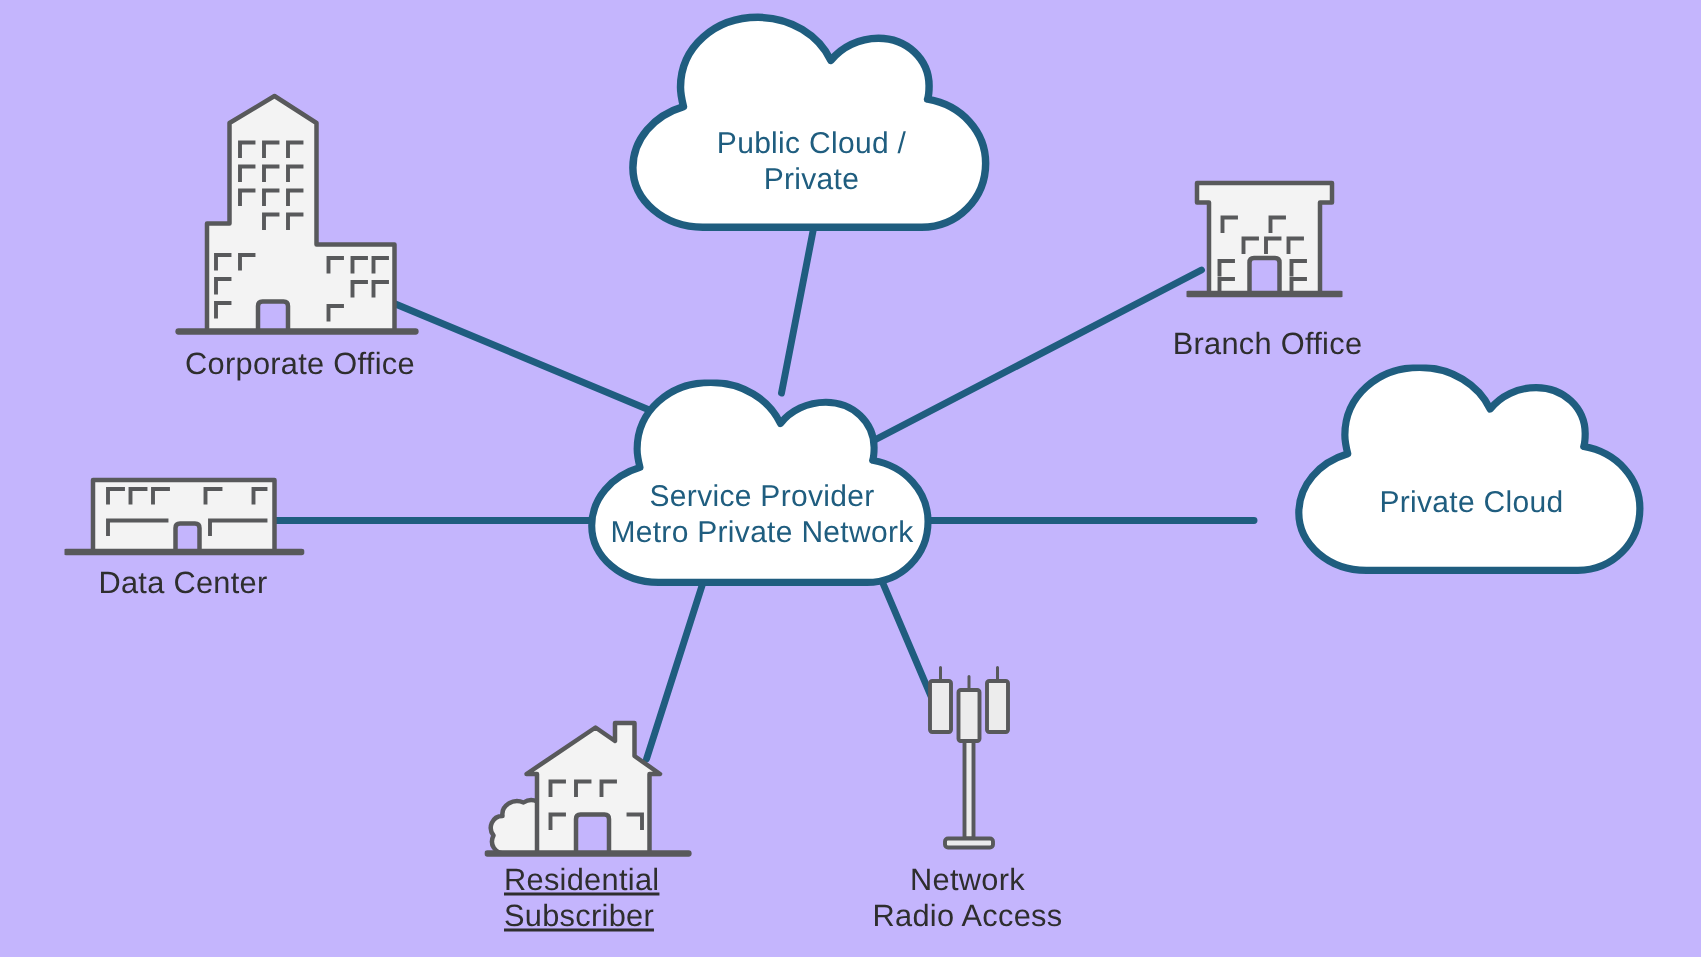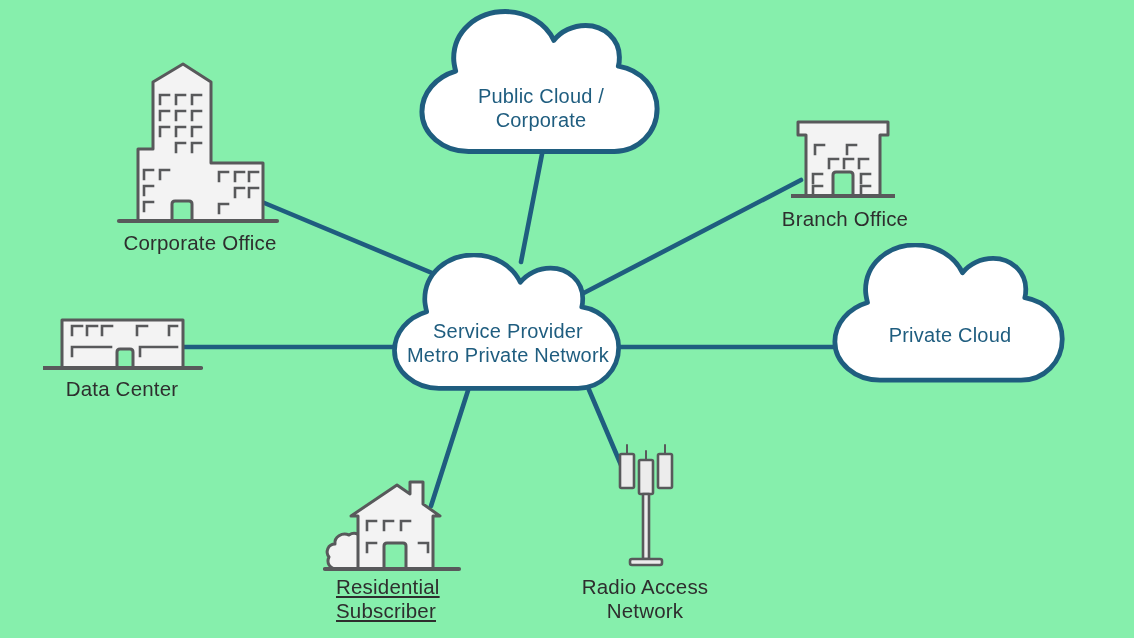--- a/index.html
+++ b/index.html
@@ -1,17 +1,17 @@
 <!DOCTYPE html>
 <html><head>
 <meta charset="utf-8">
 <style>
   html,body{margin:0;padding:0;background:#ffffff;}
   #stage{
-    position:relative;width:1134px;height:638px;background:#86efac;overflow:hidden;
+    position:relative;width:1134px;height:638px;background:#c4b5fd;overflow:hidden;
     font-family:"Liberation Sans", sans-serif;
   }
   #stage svg{display:block;}
   .abs{position:absolute;}
   
   #wires{position:absolute;left:0;top:0;}
   .wire{stroke:#1f5d7f;stroke-width:4.6;stroke-linecap:round;fill:none;}
   
   .cloud-path{fill:#ffffff;stroke:#1f5d7f;stroke-width:5;stroke-linejoin:round;}
   .cloud-label{
@@ -44,40 +44,40 @@
     <line class="wire" x1="472" y1="378" x2="431" y2="506"></line>
     <line class="wire" x1="584" y1="378" x2="624" y2="472"></line>
   </svg>
 
   <div class="abs" style="left:412px;top:8px;width:258px;height:150px;">
     <svg width="258" height="150" viewBox="0 0 260 148">
       <path class="cloud-path" d="M57,143 C31,143 10,125 10,103 C10,84 24,68 44,62 C43,58 42,53 42,49 C42,22 65,2 94,2 C116,2 135,14 143,31 C150,22 162,16 175,16 C194,16 209,30 209,48 C209,51 209,54 208,57 C231,61 247,79 247,100 C247,124 228,143 204,143 Z"></path>
     </svg>
     <div class="cloud-label" style="left:0;top:76px;width:258px;">
       <div>Public Cloud /</div>
-      <div>Corporate</div>
+      <div>Private</div>
     </div>
   </div>
 
   <div class="abs" style="left:113px;top:48px;width:210px;height:210px;">
     <svg width="170" height="178" viewBox="0 0 170 178">
       <path class="bshape" d="M70,16 L40,34 L40,101 L25,101 L25,173 L59,173 L59,156 Q59,153 62,153 L76,153 Q79,153 79,156 L79,173 L150,173 L150,115 L98,115 L98,34 Z"></path>
       <path class="bwin" d="M47,56 v-9 h9 M63,56 v-9 h9 M79,56 v-9 h9 M47,72 v-9 h9 M63,72 v-9 h9 M79,72 v-9 h9 M47,88 v-9 h9 M63,88 v-9 h9 M79,88 v-9 h9 M63,104 v-9 h9 M79,104 v-9 h9 M31,131 v-9 h9 M47,131 v-9 h9 M31,147 v-9 h9 M31,163 v-9 h9 M106,133 v-9 h9 M122,133 v-9 h9 M136,133 v-9 h9 M122,149 v-9 h9 M136,149 v-9 h9 M106,165 v-9 h9"></path>
       <path class="bground" d="M6,173 H164"></path>
     </svg>
     <div class="node-label" style="left:-18px;top:183px;width:210px;">Corporate Office</div>
   </div>
 
   <div class="abs" style="left:740px;top:118px;width:210px;height:120px;">
     <svg class="abs" style="left:51px;top:0;" width="104" height="84" viewBox="0 0 104 84">
       <path class="bshape" d="M7,4 H97 V17 H89 V78 H62 V57 Q62,54 59,54 H45 Q42,54 42,57 V78 H15 V17 H7 Z"></path>
       <path class="bwin" d="M24,36 v-9 h9 M56,36 v-9 h9 M38,50 v-9 h9 M53,50 v-9 h9 M68,50 v-9 h9 M22,65 v-9 h9 M70,65 v-9 h9 M22,76 v-8 h9 M70,76 v-8 h9"></path>
       <path class="bground" d="M1,78 H103"></path>
     </svg>
-    <div class="node-label" style="left:0;top:89px;width:210px;">Branch Office</div>
+    <div class="node-label" style="left:0;top:100px;width:210px;">Branch Office</div>
   </div>
 
   <div class="abs" style="left:22px;top:314px;width:200px;height:100px;">
     <svg class="abs" style="left:21px;top:0;" width="160" height="60" viewBox="0 0 160 60">
       <path class="bshape" d="M19,6 H140 V54 H90 V38 Q90,35 87,35 H77 Q74,35 74,38 V54 H19 Z"></path>
       <path class="bwin" d="M29,21 v-9 h10 M44,21 v-9 h10 M59,21 v-9 h10 M94,21 v-9 h10 M126,21 v-9 h8 M29,42 V33 H68 M97,42 V33 H134"></path>
       <path class="bground" d="M1,54 H158"></path>
     </svg>
     <div class="node-label" style="left:0;top:63px;width:200px;">Data Center</div>
   </div>
@@ -85,21 +85,21 @@
   <div class="abs" style="left:377px;top:253px;width:262px;height:140px;">
     <svg width="262" height="140" viewBox="0 0 260 148">
       <path class="cloud-path" d="M57,143 C31,143 10,125 10,103 C10,84 24,68 44,62 C43,58 42,53 42,49 C42,22 65,2 94,2 C116,2 135,14 143,31 C150,22 162,16 175,16 C194,16 209,30 209,48 C209,51 209,54 208,57 C231,61 247,79 247,100 C247,124 228,143 204,143 Z"></path>
     </svg>
     <div class="cloud-label" style="left:-8px;top:66px;width:278px;">
       <div>Service Provider</div>
       <div>Metro Private Network</div>
     </div>
   </div>
 
-  <div class="abs" style="left:819px;top:243px;width:262px;height:142px;">
+  <div class="abs" style="left:850px;top:243px;width:262px;height:142px;">
     <svg width="262" height="142" viewBox="0 0 260 148">
       <path class="cloud-path" d="M57,143 C31,143 10,125 10,103 C10,84 24,68 44,62 C43,58 42,53 42,49 C42,22 65,2 94,2 C116,2 135,14 143,31 C150,22 162,16 175,16 C194,16 209,30 209,48 C209,51 209,54 208,57 C231,61 247,79 247,100 C247,124 228,143 204,143 Z"></path>
     </svg>
     <div class="cloud-label" style="left:0;top:80px;width:262px;">Private Cloud</div>
   </div>
 
   <div class="abs" style="left:323px;top:472px;width:180px;height:160px;">
     <svg width="140" height="102" viewBox="0 0 140 102">
       <path class="bshape" d="M38,97 H14 C7,97 3,91 6,85 C2,80 5,72 12,72 C11,65 19,60 26,63 C32,59 40,63 39,70 Z"></path>
       <path class="bshape" d="M74,13 L87,22 L87,10 L100,10 L100,32 L117,44 L110,44 L110,97 L83,97 L83,74 Q83,71 80,71 L64,71 Q61,71 61,74 L61,97 L35,97 L35,44 L28,44 Z"></path>
@@ -115,18 +115,18 @@
   <div class="abs" style="left:555px;top:441px;width:180px;height:190px;">
     <svg class="abs" style="left:54px;top:0;" width="74" height="128" viewBox="0 0 74 128">
       <path class="tstick" d="M18,13 V4 M37,19 V10 M56,13 V4"></path>
       <rect class="tpart" x="11" y="13" width="14" height="34" rx="1.5"></rect>
       <rect class="tpart" x="49" y="13" width="14" height="34" rx="1.5"></rect>
       <rect class="tpart" x="30" y="19" width="14" height="34" rx="1.5"></rect>
       <rect class="tpart" x="34" y="53" width="6" height="65"></rect>
       <rect class="tpart" x="21" y="118" width="32" height="6" rx="2"></rect>
     </svg>
     <div class="node-label" style="left:0;top:134px;width:180px;">
+      <div>Network</div>
       <div>Radio Access</div>
-      <div>Network</div>
     </div>
   </div>
 
 </div>
 
 </body></html>

